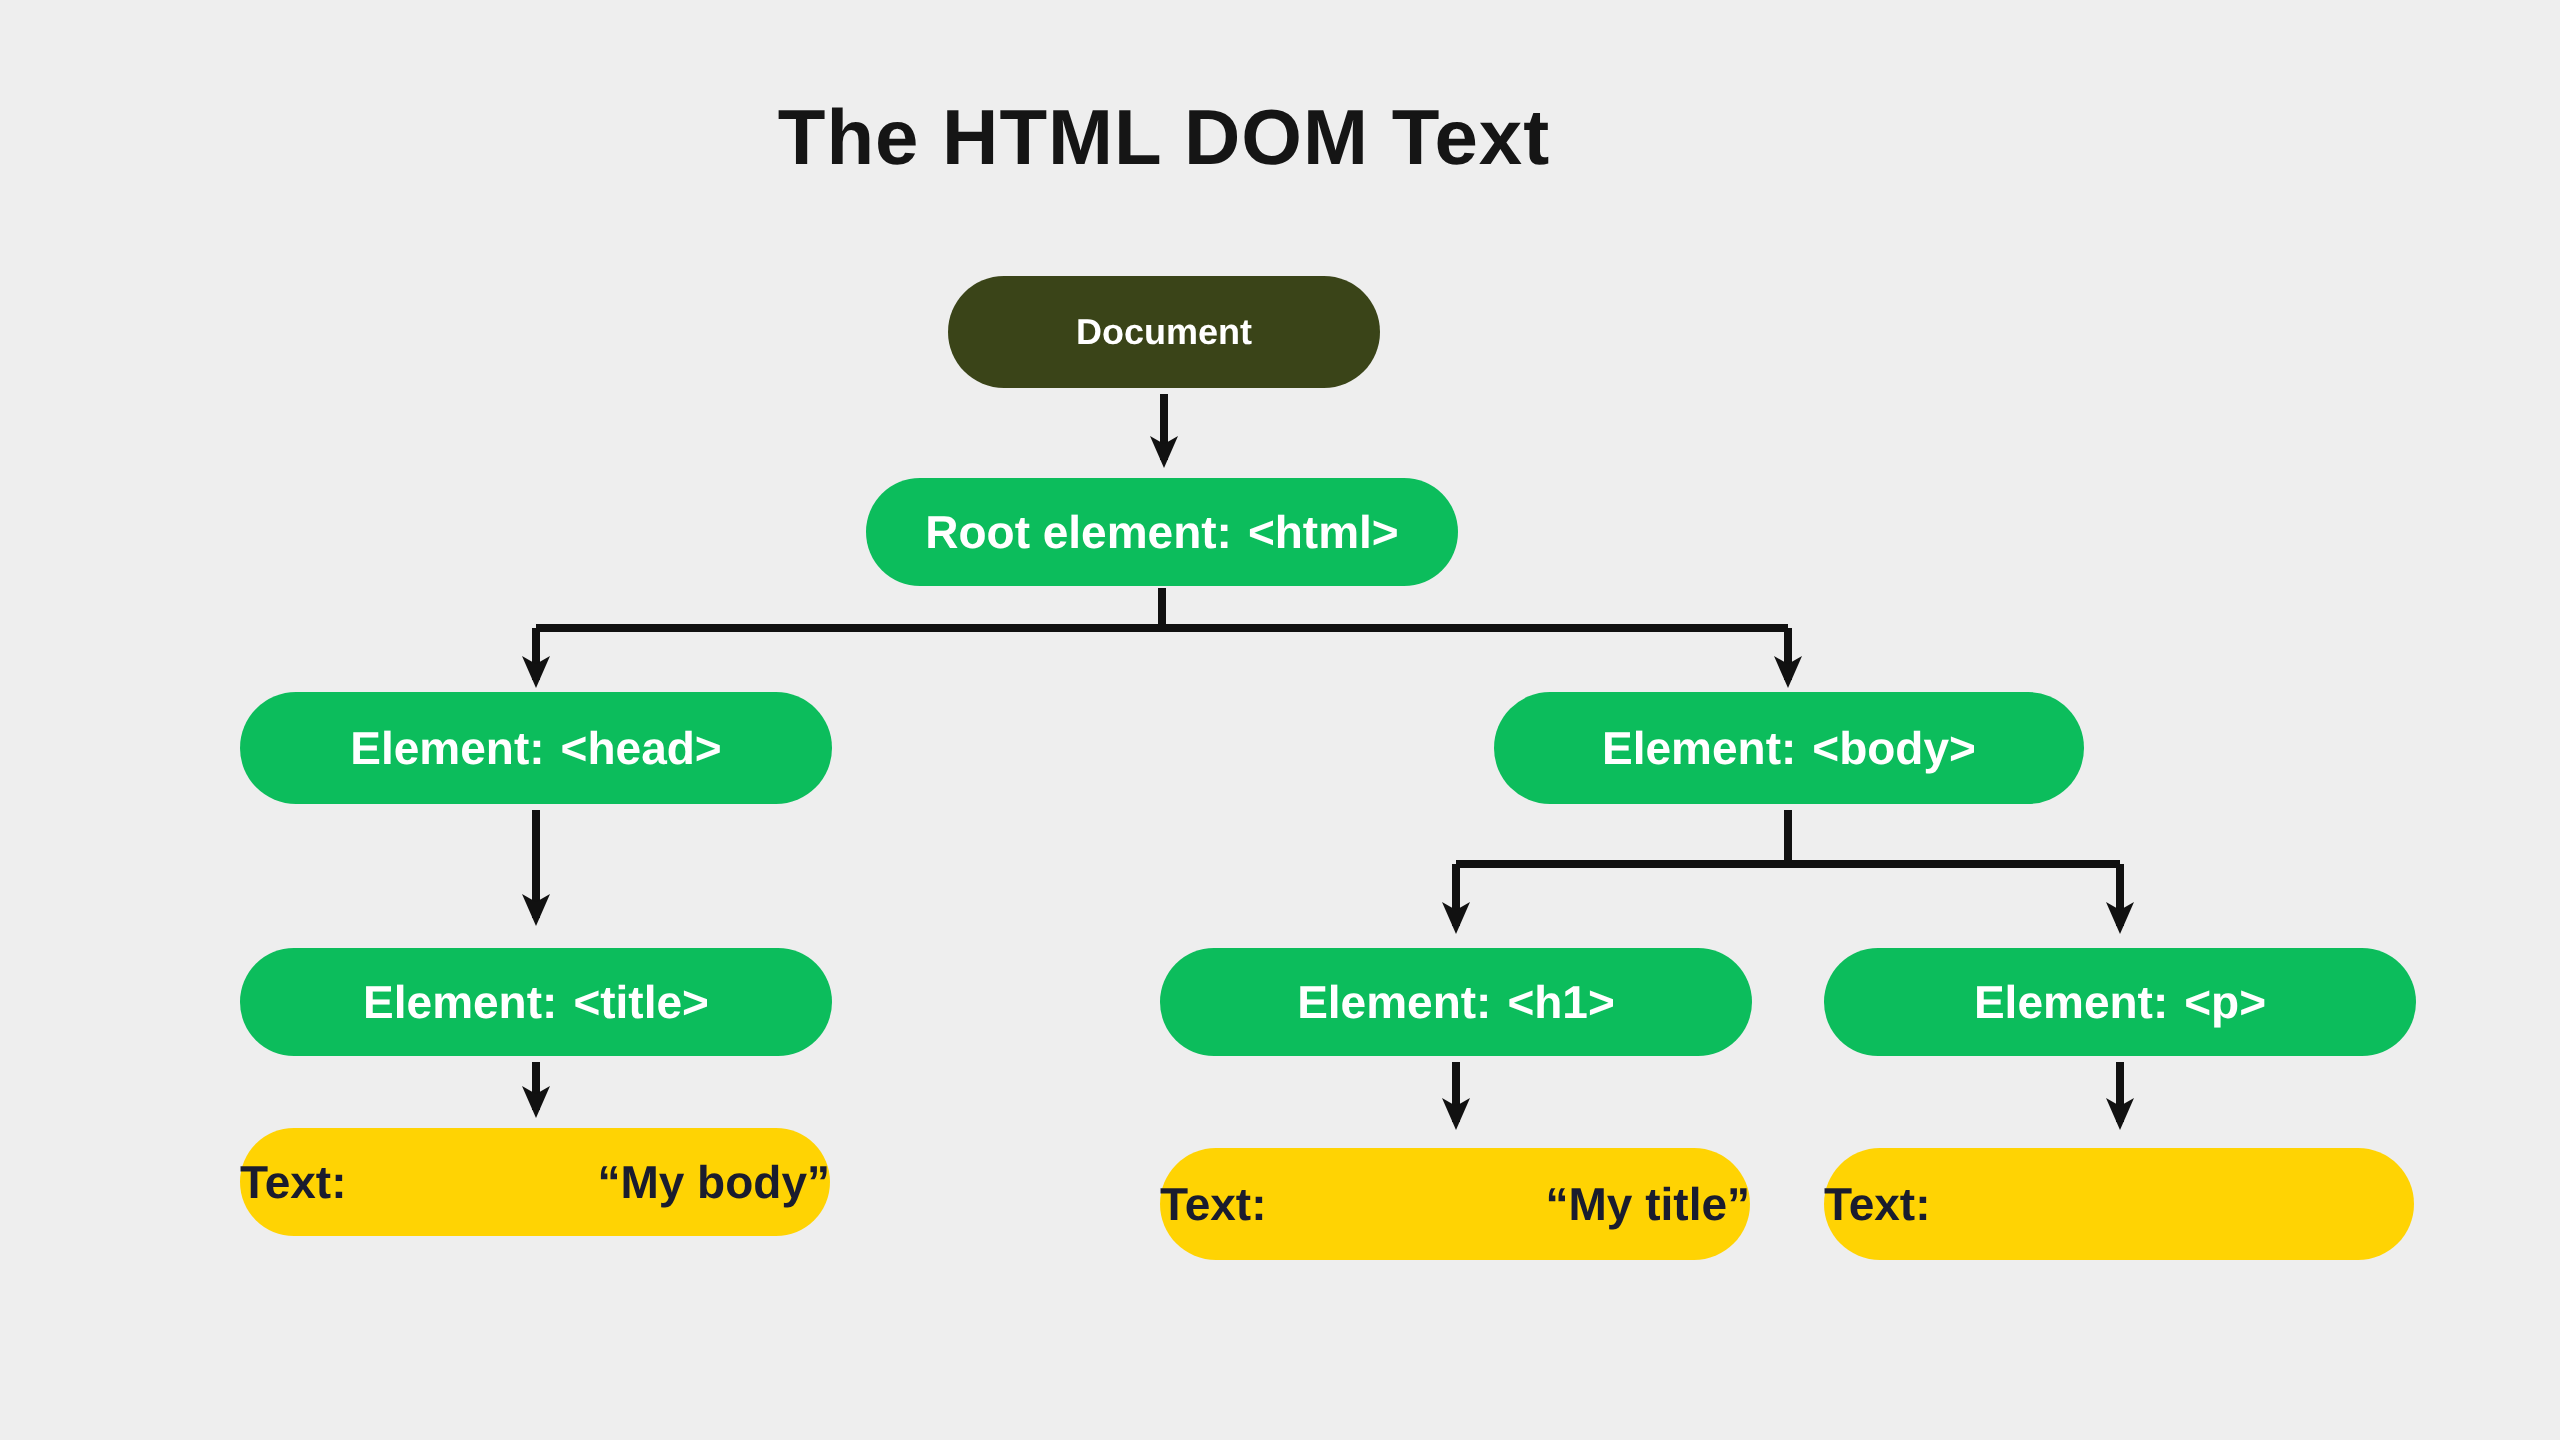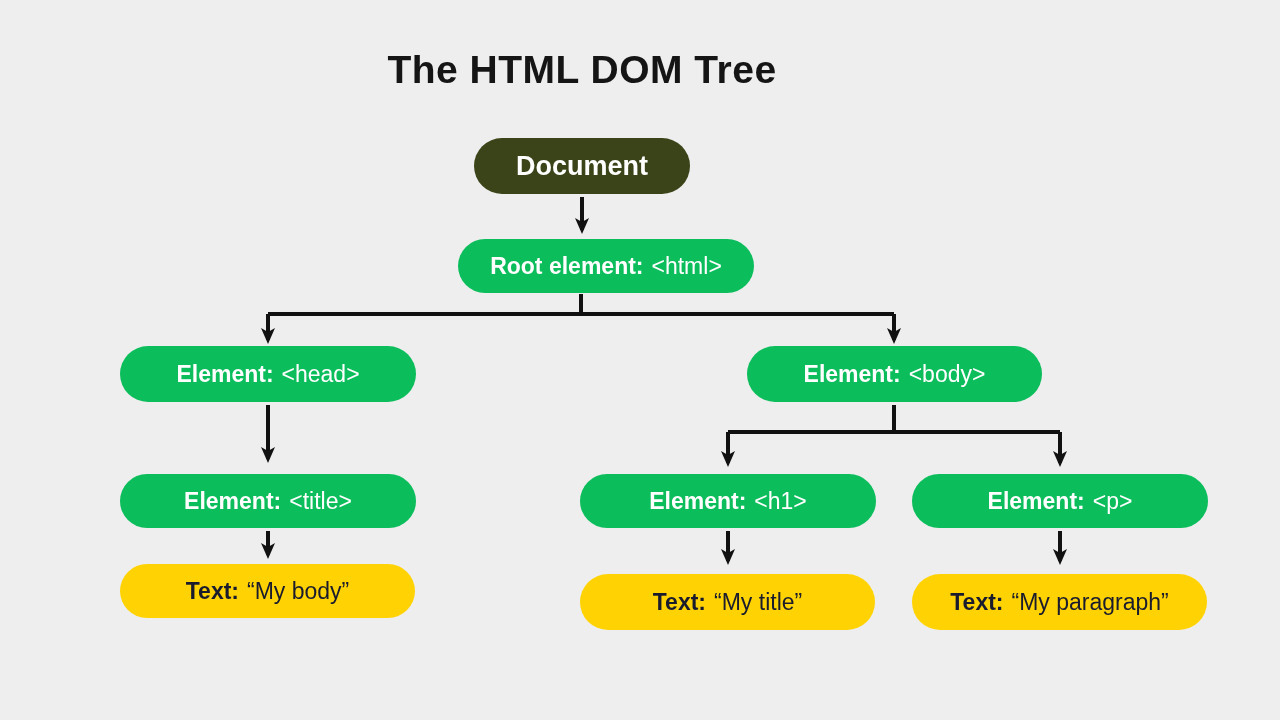--- a/index.html
+++ b/index.html
@@ -47,42 +47,43 @@
     display: flex;
     align-items: center;
     justify-content: center;
     column-gap: 8px;
     border-radius: 28px;
     font-size: 23px;
     white-space: nowrap;
     box-sizing: border-box;
   }
   .node .label { font-weight: 700; }
-  .node .value { font-weight: 400; }
+  .node .value { font-weight: 700; }
   .node .value:empty { display: none; }
   .node.document {
     background: var(--document-fill, #3a4418);
     color: var(--light-text, #ffffff);
-    font-size: 27px;
+    font-size: 18px;
   }
   .node.element {
     background: var(--element-fill, #0cbd5c);
     color: var(--light-text, #ffffff);
   }
   .node.textnode {
     background: var(--text-node-fill, #ffd303);
     color: var(--dark-text, #1a1c2e);
+    justify-content: space-between;
   }
 </style>
 </head>
 <body>
 
 <div class="stage">
 
-  <div class="page-title">The HTML DOM Tree</div>
+  <div class="page-title">The HTML DOM Text</div>
 
   <svg class="connectors" width="1280" height="720" viewBox="0 0 1280 720">
     <defs>
       <marker id="arrow" markerUnits="userSpaceOnUse" markerWidth="18" markerHeight="16" refX="12" refY="7" orient="auto">
         <path d="M0,0 L16,7 L0,14 L4,7 Z" class="arrowhead"></path>
       </marker>
     </defs>
     <path class="connector" marker-end="url(#arrow)" d="M582,197 V230"></path>
     <path class="connector" d="M581,294 V314 M268,314 H894"></path>
     <path class="connector" marker-end="url(#arrow)" d="M268,314 V340"></path>
@@ -94,21 +95,21 @@
     <path class="connector" marker-end="url(#arrow)" d="M1060,432 V463"></path>
     <path class="connector" marker-end="url(#arrow)" d="M728,531 V561"></path>
     <path class="connector" marker-end="url(#arrow)" d="M1060,531 V561"></path>
   </svg>
 
   <div class="node document" style="left:474px; top:138px; width:216px; height:56px;">
     <span class="label">Document</span>
 
   </div>
 
-  <div class="node element" style="left:458px; top:239px; width:296px; height:54px;">
+  <div class="node element" style="left:433px; top:239px; width:296px; height:54px;">
     <span class="label">Root element:</span>
     <span class="value">&lt;html&gt;</span>
   </div>
 
   <div class="node element" style="left:120px; top:346px; width:296px; height:56px;">
     <span class="label">Element:</span>
     <span class="value">&lt;head&gt;</span>
   </div>
 
   <div class="node element" style="left:747px; top:346px; width:295px; height:56px;">
@@ -136,16 +137,15 @@
     <span class="value">“My body”</span>
   </div>
 
   <div class="node textnode" style="left:580px; top:574px; width:295px; height:56px;">
     <span class="label">Text:</span>
     <span class="value">“My title”</span>
   </div>
 
   <div class="node textnode" style="left:912px; top:574px; width:295px; height:56px;">
     <span class="label">Text:</span>
-    <span class="value">“My paragraph”</span>
   </div>
 
 </div>
 
 </body></html>

